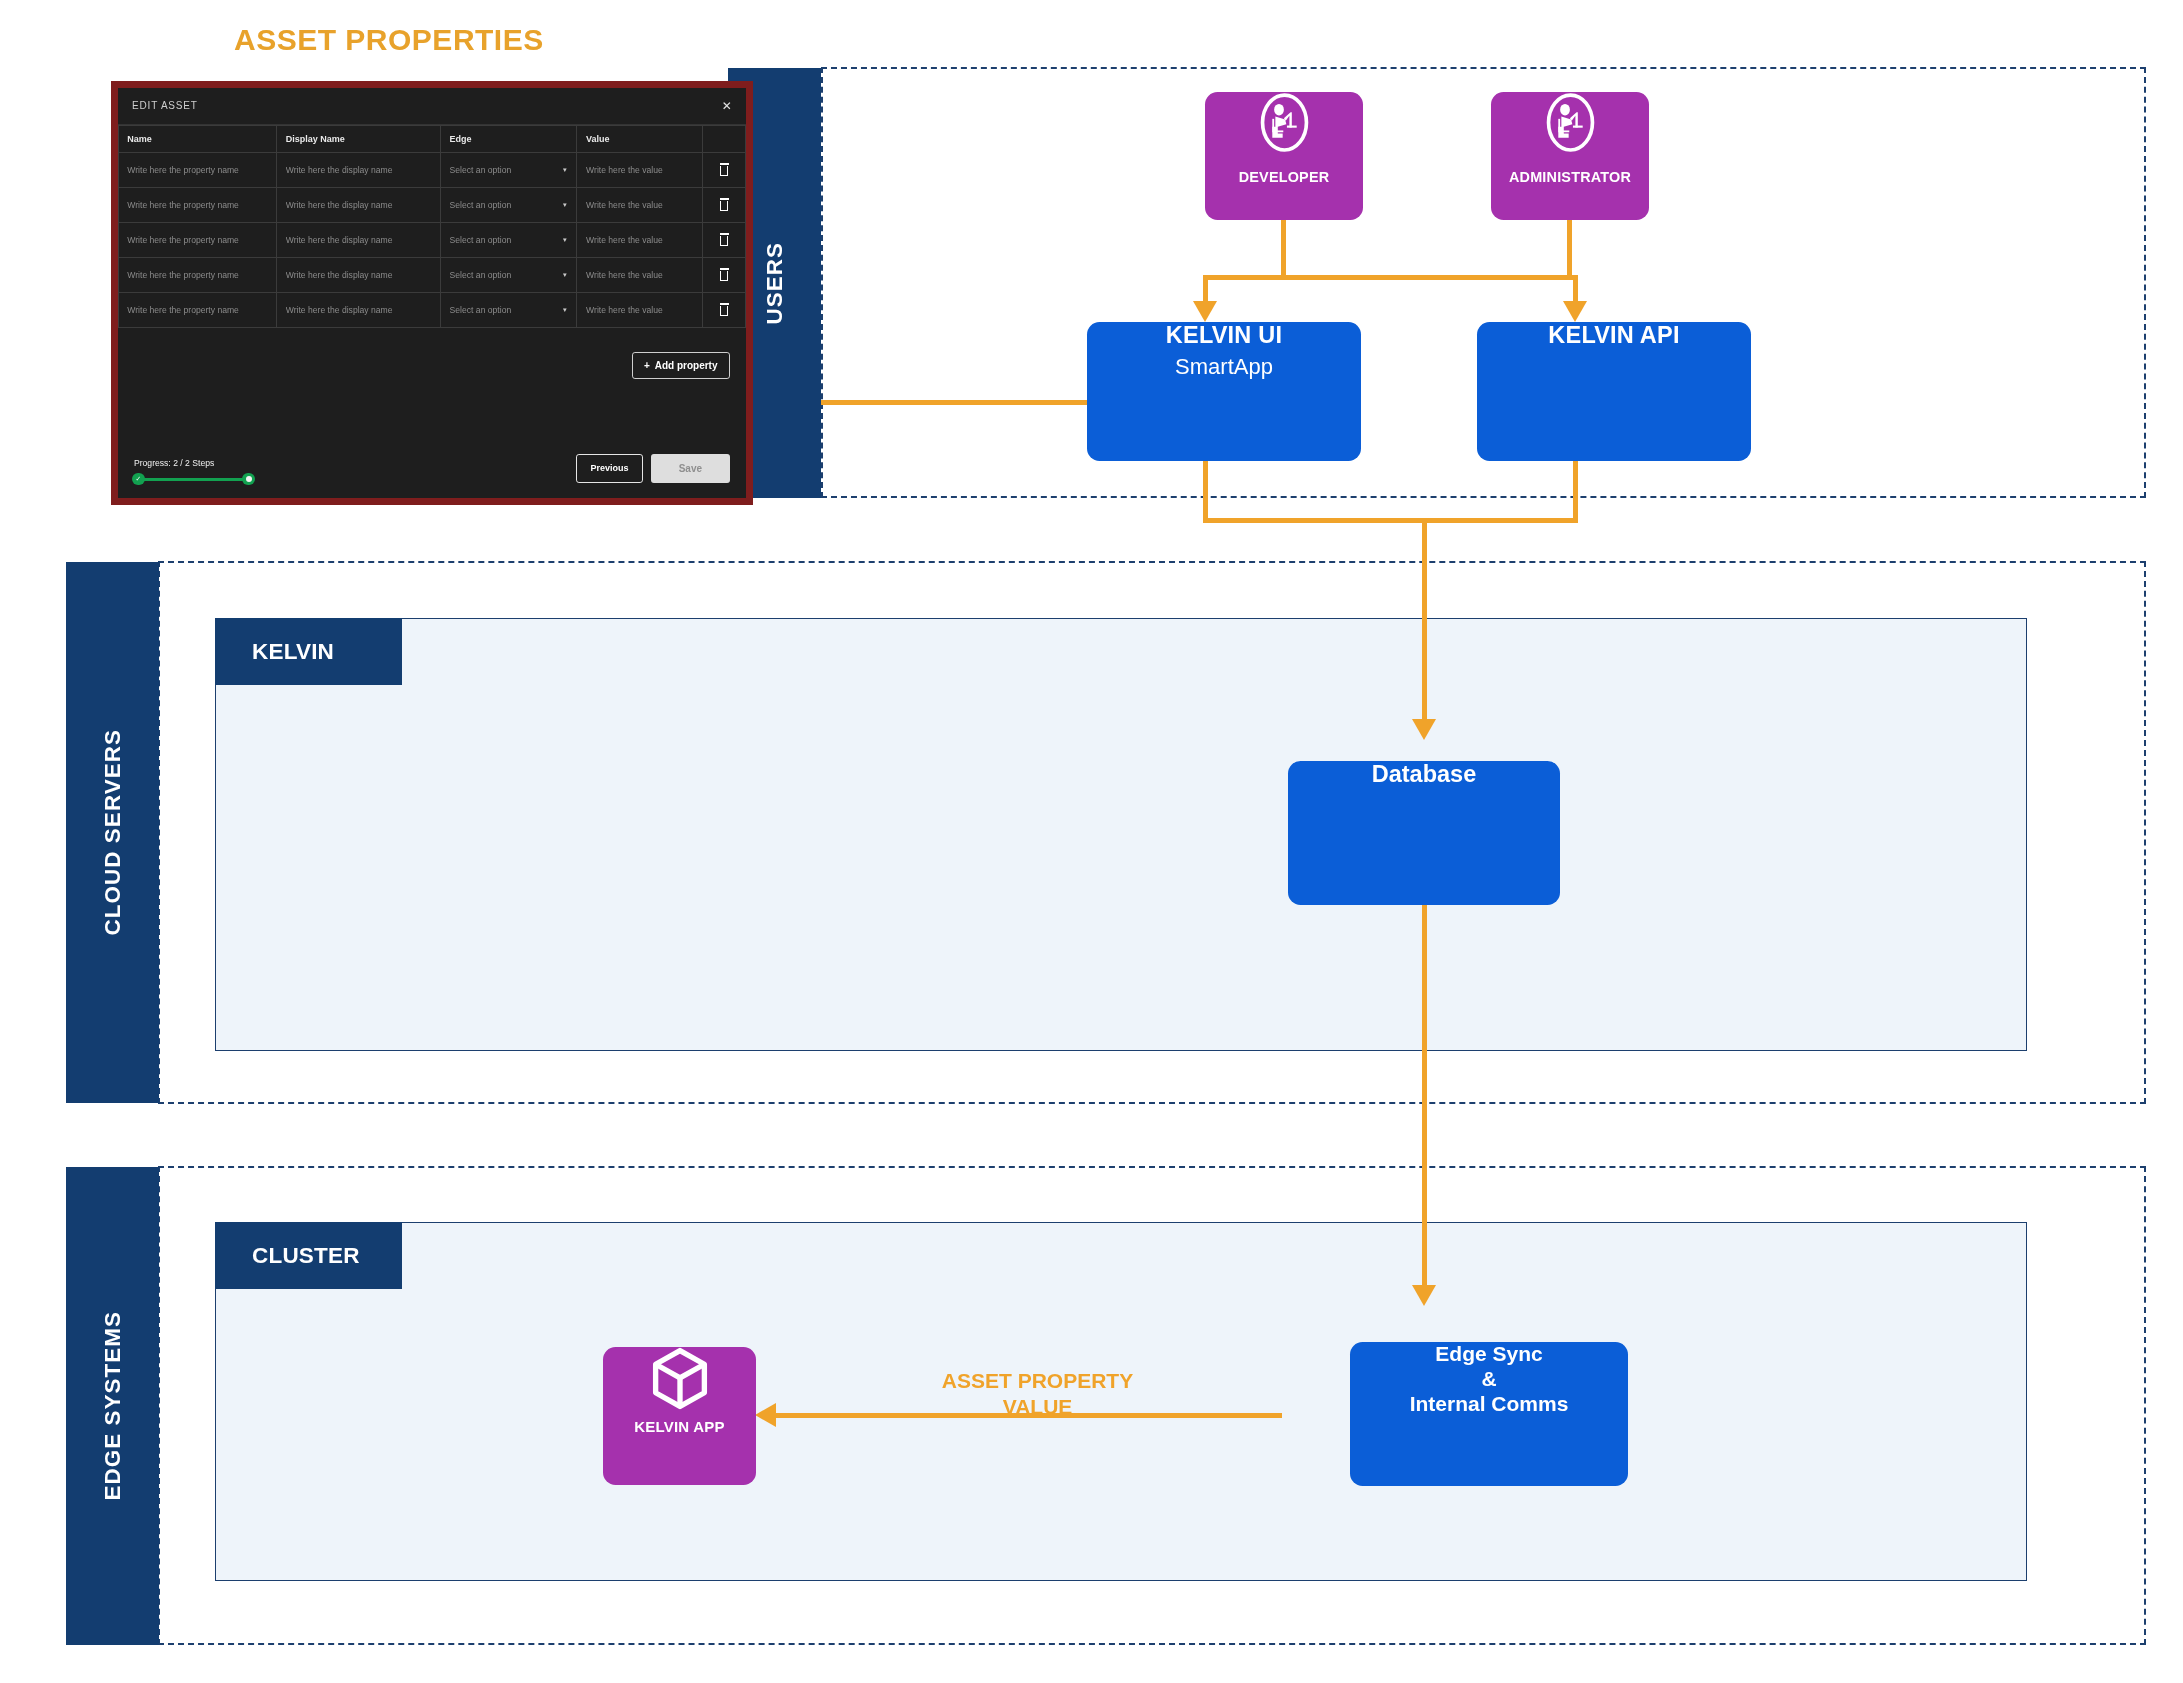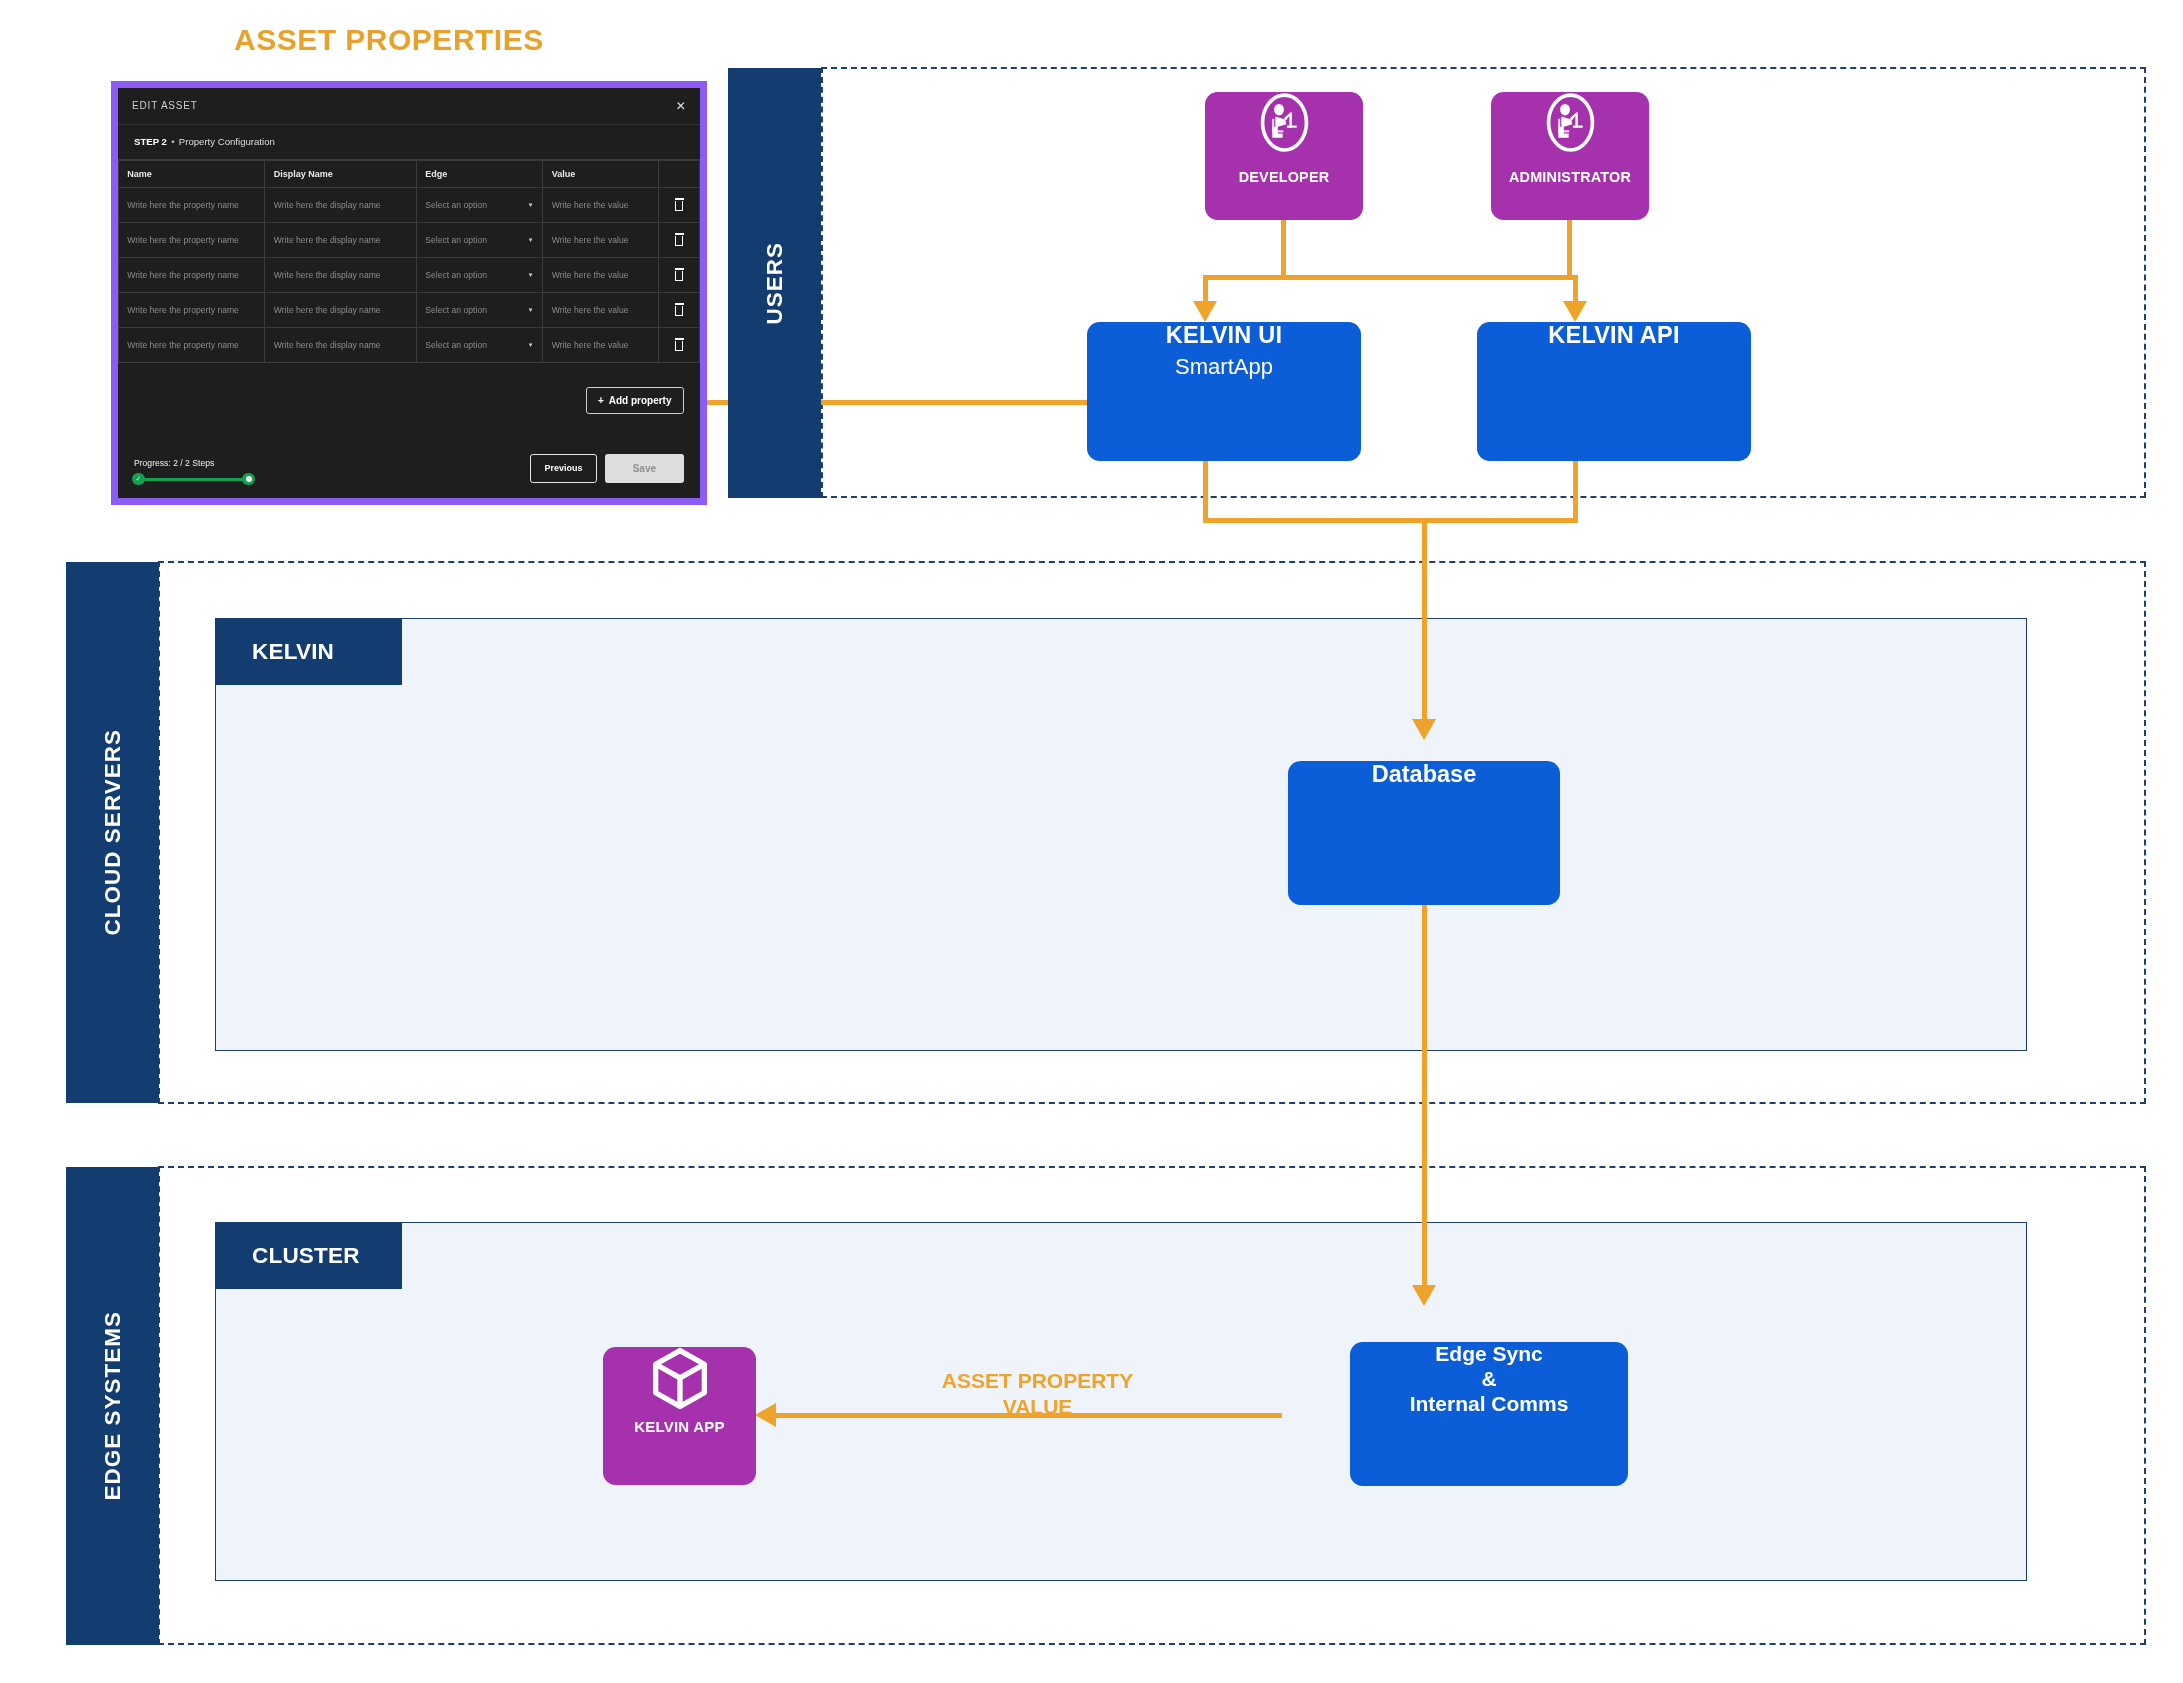--- a/index.html
+++ b/index.html
@@ -7,22 +7,22 @@
   .abs{position:absolute;}
 
   
   #asset-properties-title{
     left:234px; top:23px; font-size:30px; font-weight:bold;
     color:#E8A22B; letter-spacing:0.5px; white-space:nowrap;
   }
 
   
   #modal-frame{
-    left:111px; top:81px; width:596px; height:424px;
-    background:#8b5cf6; padding:6.7px; box-sizing:border-box;
+    left:111px; top:81px; width:642px; height:424px;
+    background:#7f1d1d; padding:6.7px; box-sizing:border-box;
   }
   #modal-window{
     width:100%; height:100%; background:#1E1E1E; box-sizing:border-box;
     display:flex; flex-direction:column; position:relative;
   }
   #modal-titlebar{
     height:37px; flex:0 0 37px; display:flex; align-items:center;
     justify-content:space-between; padding:0 14.4px;
     border-bottom:0.5px solid #333; box-sizing:border-box;
   }
@@ -320,25 +320,20 @@
 </div>
 
 <div class="abs" id="modal-frame">
   <div id="modal-window">
 
     <div id="modal-titlebar">
       <span id="modal-title">EDIT ASSET</span>
       <span id="modal-close">✕</span>
     </div>
 
-    <div id="modal-step-bar">
-      <span class="step-num">STEP 2</span>
-      <span class="step-dot">•</span>
-      <span class="step-label">Property Configuration</span>
-    </div>
 
     <table class="prop-table">
       <thead>
         <tr>
           <th class="col-name">Name</th>
           <th class="col-disp">Display Name</th>
           <th class="col-type">Edge</th>
           <th class="col-val">Value</th>
           <th class="col-act"></th>
         </tr>

